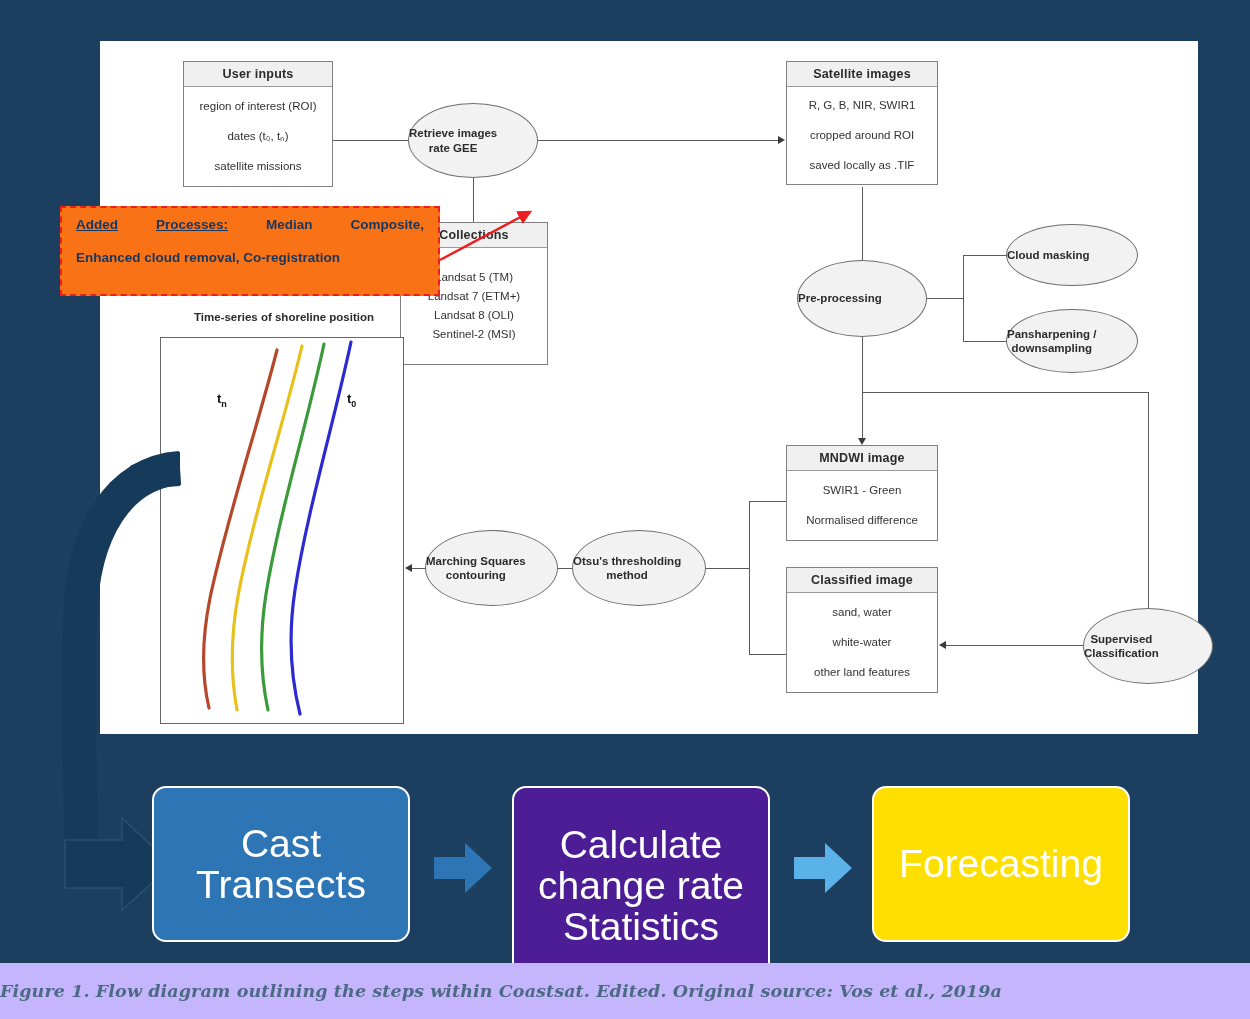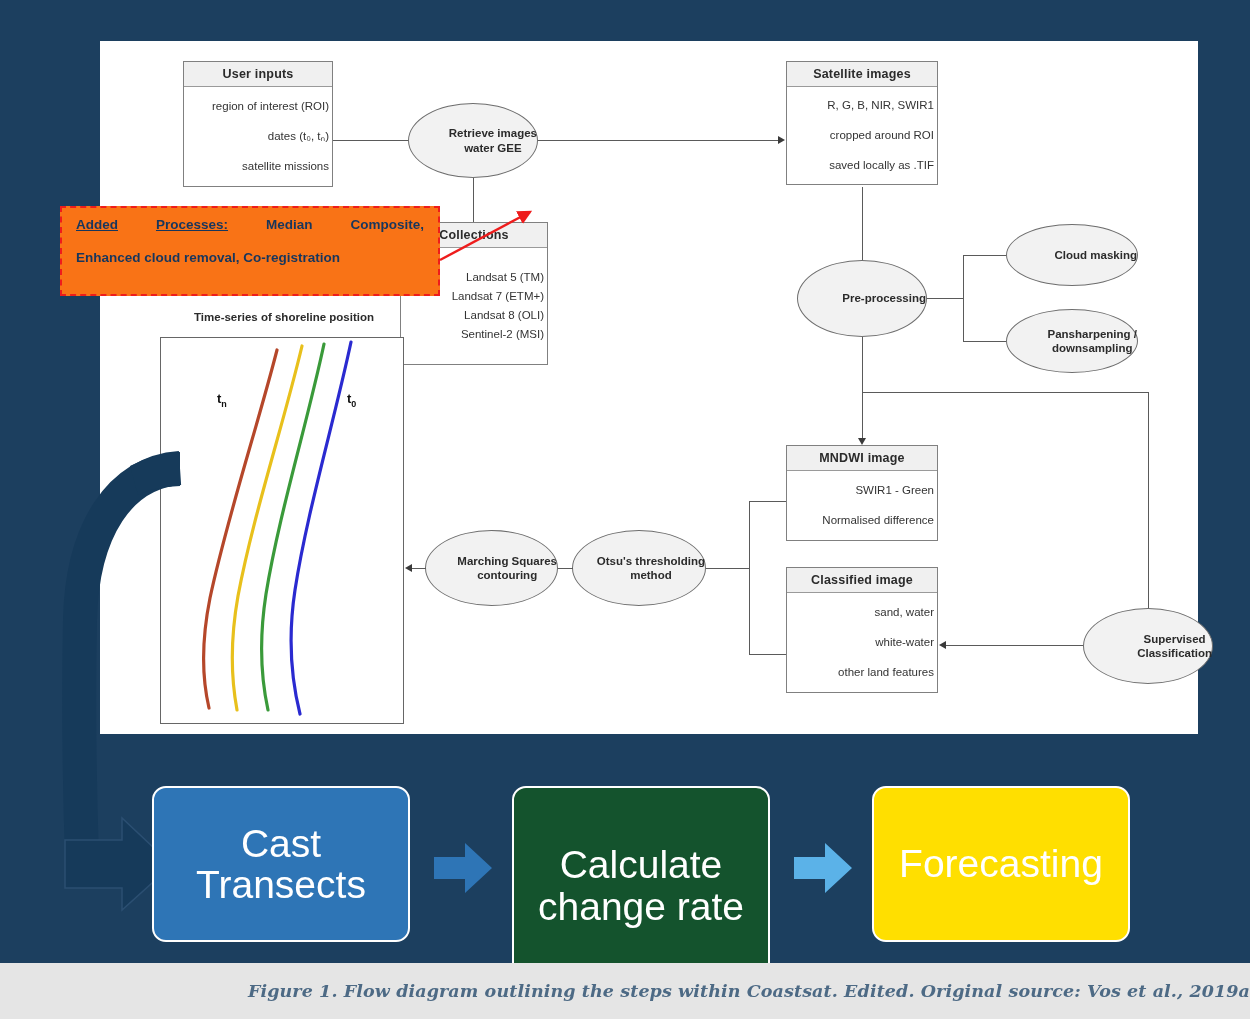--- a/index.html
+++ b/index.html
@@ -38,41 +38,41 @@
     color: #2b2b2b;
     text-align: center;
     padding: 5px 2px 5px 2px;
     letter-spacing: .2px;
   }
   .fc-box-body {
     flex: 1;
     display: flex;
     flex-direction: column;
     justify-content: space-around;
-    align-items: flex-end;
+    align-items: center;
     padding: 4px 3px;
   }
   .fc-box-body .row {
     font-size: 11.5px;
     color: #333333;
     text-align: center;
     line-height: 1.15;
     white-space: nowrap;
   }
   .fc-box-body.tight { justify-content: center; gap: 3px; }
   .fc-box-body.tight .row { margin: 1.5px 0; }
 
   .ellipse {
     position: absolute;
     border: 1px solid #6e6e6e;
     background: #f2f2f2;
     border-radius: 50%;
     display: flex;
     align-items: center;
-    justify-content: flex-end;
+    justify-content: flex-start;
     text-align: center;
     font-weight: bold;
     font-size: 11.5px;
     color: #2b2b2b;
     line-height: 1.25;
   }
 
   .line {
     position: absolute;
     background: #5a5a5a;
@@ -141,22 +141,22 @@
     line-height: 1.06;
     border: 2px solid #ffffff;
   }
   .chev {
     position: absolute;
   }
   
   #caption-bar {
     position: absolute;
     left: 0; top: 963px; width: 1250px; height: 56px;
-    background: #e5e5e5;
-    display: flex; align-items: center; justify-content: flex-end;
+    background: #c4b5fd;
+    display: flex; align-items: center; justify-content: flex-start;
   }
   #caption-text {
     font-family: "DejaVu Serif", serif;
     font-style: italic;
     font-weight: bold;
     font-size: 17.5px;
     color: #4d6a85;
     letter-spacing: .1px;
   }
   #curved-arrow { position: absolute; left: 60px; top: 440px; width: 190px; height: 480px; }
@@ -175,21 +175,21 @@
         <div class="row">dates (t₀, tₙ)</div>
         <div class="row">satellite missions</div>
       </div>
     </div>
 
     <div class="line h" style="left:233px; top:99px; width:76px;"></div>
 
     <div class="ellipse" style="left:308px; top:62px; width:130px; height:75px;">
       <div>
         <span>Retrieve images</span><br>
-        <span>water GEE</span>
+        <span>rate GEE</span>
       </div>
     </div>
 
     <div class="line h" style="left:438px; top:99px; width:240px;"></div>
     <div class="arrowhead-r" style="left:678px; top:95px;"></div>
 
     <div class="fc-box" style="left:686px; top:20px; width:152px; height:124px;">
       <div class="fc-box-title">Satellite images</div>
       <div class="fc-box-body">
         <div class="row">R, G, B, NIR, SWIR1</div>
@@ -339,24 +339,25 @@
     <div>
       <span>Cast</span><br>
       <span>Transects</span>
     </div>
   </div>
 
   <svg class="chev" style="left:432px; top:840px; width:62px; height:56px;" viewBox="0 0 62 56">
     <path d="M 2,17 L 33,17 L 33,3 L 60,28 L 33,53 L 33,39 L 2,39 Z" fill="#2e75b6"></path>
   </svg>
 
-  <div class="big-box" style="left:512px; top:786px; width:258px; height:199px; background:#14532d;">
+  <div class="big-box" style="left:512px; top:786px; width:258px; height:199px; background:#4c1d95;">
     <div>
       <span>Calculate</span><br>
       <span>change rate</span><br>
+      <span>Statistics</span>
     </div>
   </div>
 
   <svg class="chev" style="left:792px; top:840px; width:62px; height:56px;" viewBox="0 0 62 56">
     <path d="M 2,17 L 33,17 L 33,3 L 60,28 L 33,53 L 33,39 L 2,39 Z" fill="#5bb2e8"></path>
   </svg>
 
   <div class="big-box" style="left:872px; top:786px; width:258px; height:156px; background:#ffdf00;">
     <div>
       <span>Forecasting</span>

